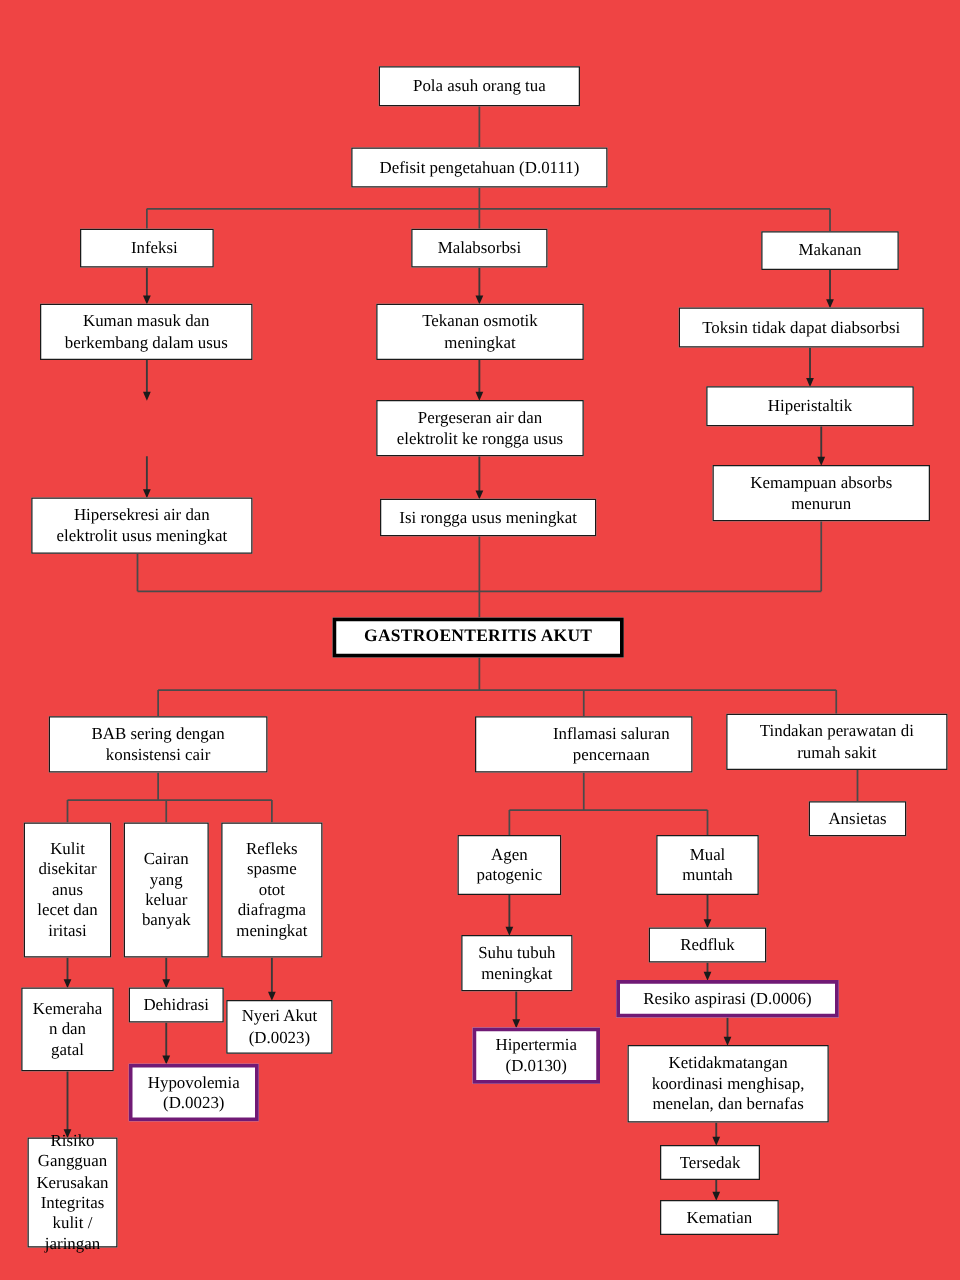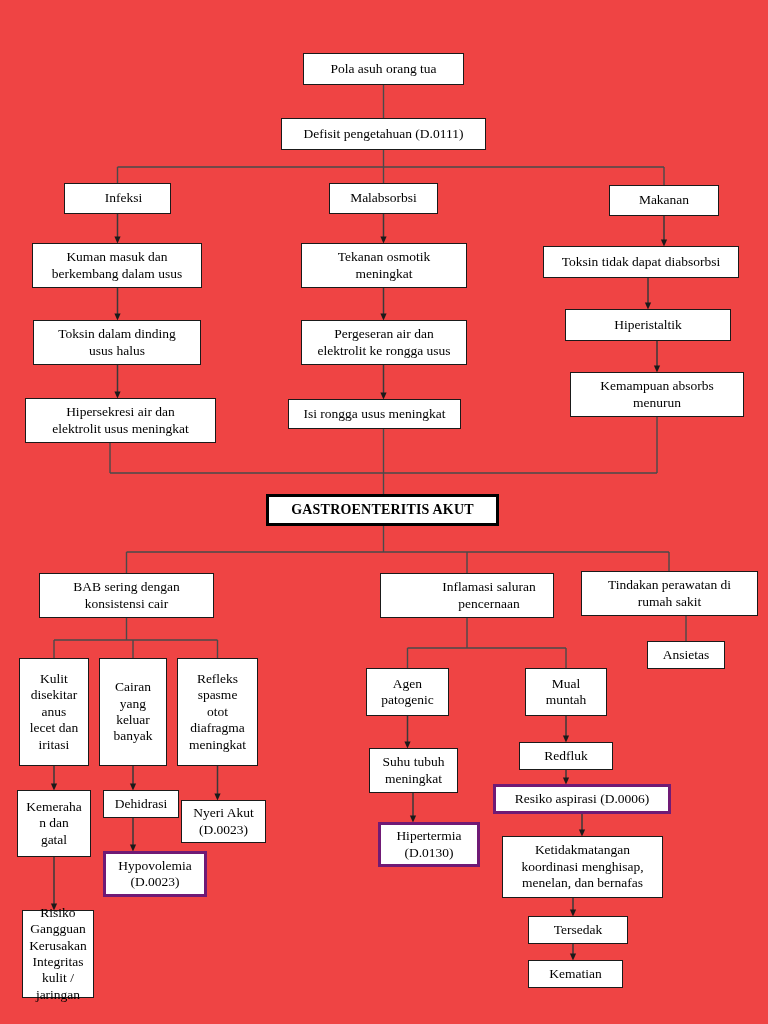--- a/index.html
+++ b/index.html
@@ -161,37 +161,33 @@
 berkembang dalam usus</span>
   </div>
   <div class="node" id="n-tekanan" style="left: 301px; top: 243px; width: 166px; height: 45px;">
     <span class="txt">Tekanan osmotik
 meningkat</span>
   </div>
   <div class="node" id="n-toksin_absorbsi" style="left: 543px; top: 246px; width: 196px; height: 32px;">
     <span class="txt">Toksin tidak dapat diabsorbsi</span>
   </div>
 
-  <div class="node" id="n-toksin_dinding" style="left: 33px; top: 320px; width: 168px; height: 45px;">
-    <span class="txt">Toksin dalam dinding
-usus halus</span>
-  </div>
   <div class="node" id="n-pergeseran" style="left: 301px; top: 320px; width: 166px; height: 45px;">
     <span class="txt">Pergeseran air dan
 elektrolit ke rongga usus</span>
   </div>
   <div class="node" id="n-hiperistaltik" style="left: 565px; top: 309px; width: 166px; height: 32px;">
     <span class="txt">Hiperistaltik</span>
   </div>
 
-  <div class="node" id="n-hipersekresi" style="left: 25px; top: 398px; width: 191px; height: 45px;">
+  <div class="node" id="n-hipersekresi" style="left: 25px; top: 398px; width: 177px; height: 45px;">
     <span class="txt">Hipersekresi air dan
 elektrolit usus meningkat</span>
   </div>
-  <div class="node" id="n-isi_rongga" style="left: 288px; top: 399px; width: 173px; height: 30px;">
+  <div class="node" id="n-isi_rongga" style="left: 304px; top: 399px; width: 173px; height: 30px;">
     <span class="txt">Isi rongga usus meningkat</span>
   </div>
   <div class="node" id="n-kemampuan" style="left: 570px; top: 372px; width: 174px; height: 45px;">
     <span class="txt">Kemampuan absorbs
 menurun</span>
   </div>
 
   <div class="node bold-title" id="n-gastro" style="left: 266px; top: 494px; width: 233px; height: 32px;">
     <span class="txt">GASTROENTERITIS AKUT</span>
   </div>
@@ -274,21 +270,21 @@
   <div class="node thick" id="n-hypovolemia" style="left: 103px; top: 851px; width: 104px; height: 46px;">
     <span class="txt">Hypovolemia
 (D.0023)</span>
   </div>
 
   <div class="node" id="n-ketidakmatangan" style="left: 502px; top: 836px; width: 161px; height: 62px;">
     <span class="txt">Ketidakmatangan
 koordinasi menghisap,
 menelan, dan bernafas</span>
   </div>
-  <div class="node" id="n-tersedak" style="left: 528px; top: 916px; width: 100px; height: 28px;">
+  <div class="node" id="n-tersedak" style="left: 528px; top: 916px; width: 80px; height: 28px;">
     <span class="txt">Tersedak</span>
   </div>
   <div class="node" id="n-kematian" style="left: 528px; top: 960px; width: 95px; height: 28px;">
     <span class="txt">Kematian</span>
   </div>
 
   <div class="node" id="n-risiko_gangguan" style="left: 22px; top: 910px; width: 72px; height: 88px;">
     <span class="txt">Risiko
 Gangguan
 Kerusakan

